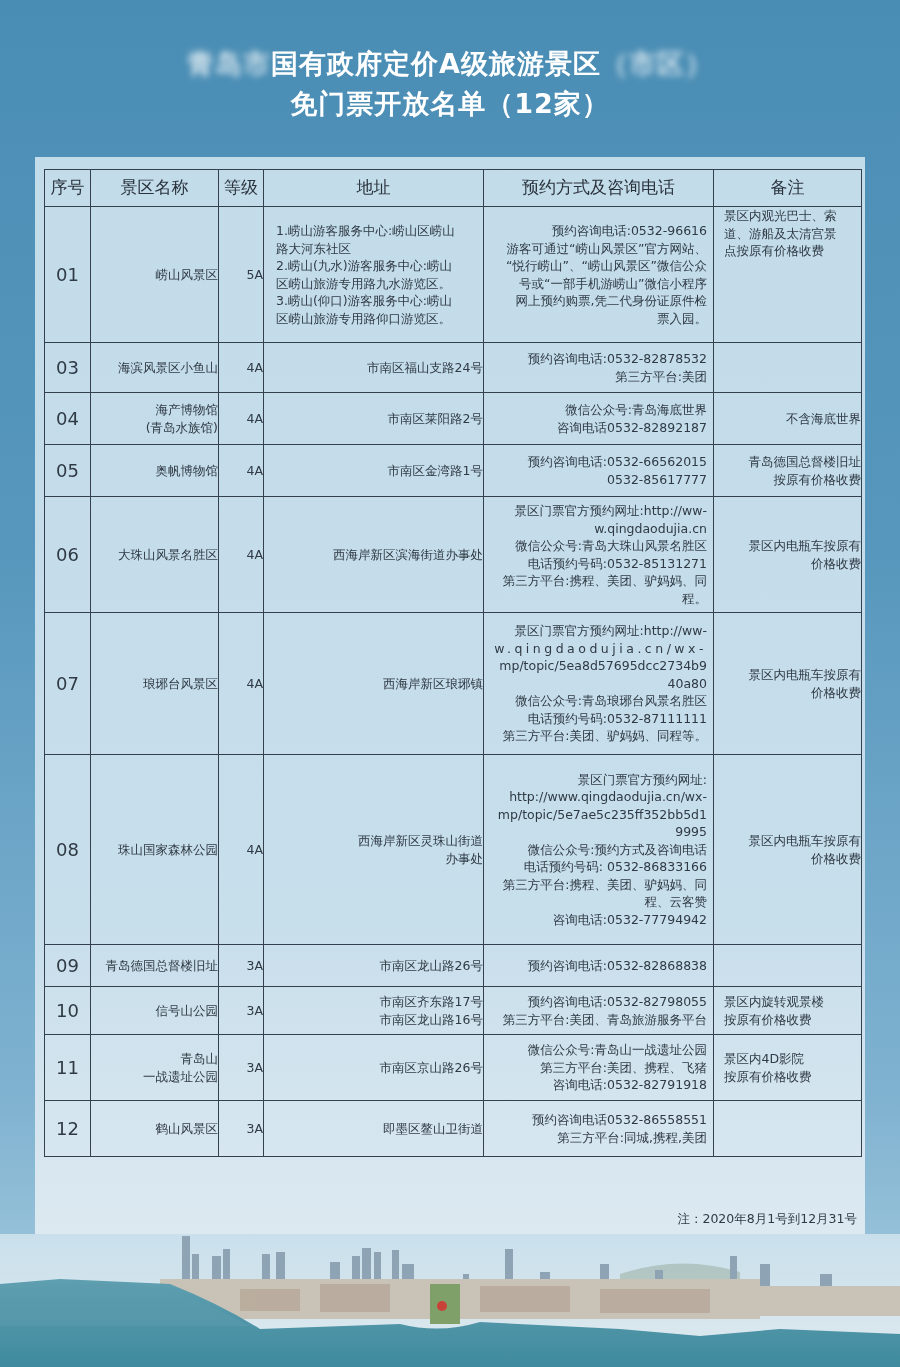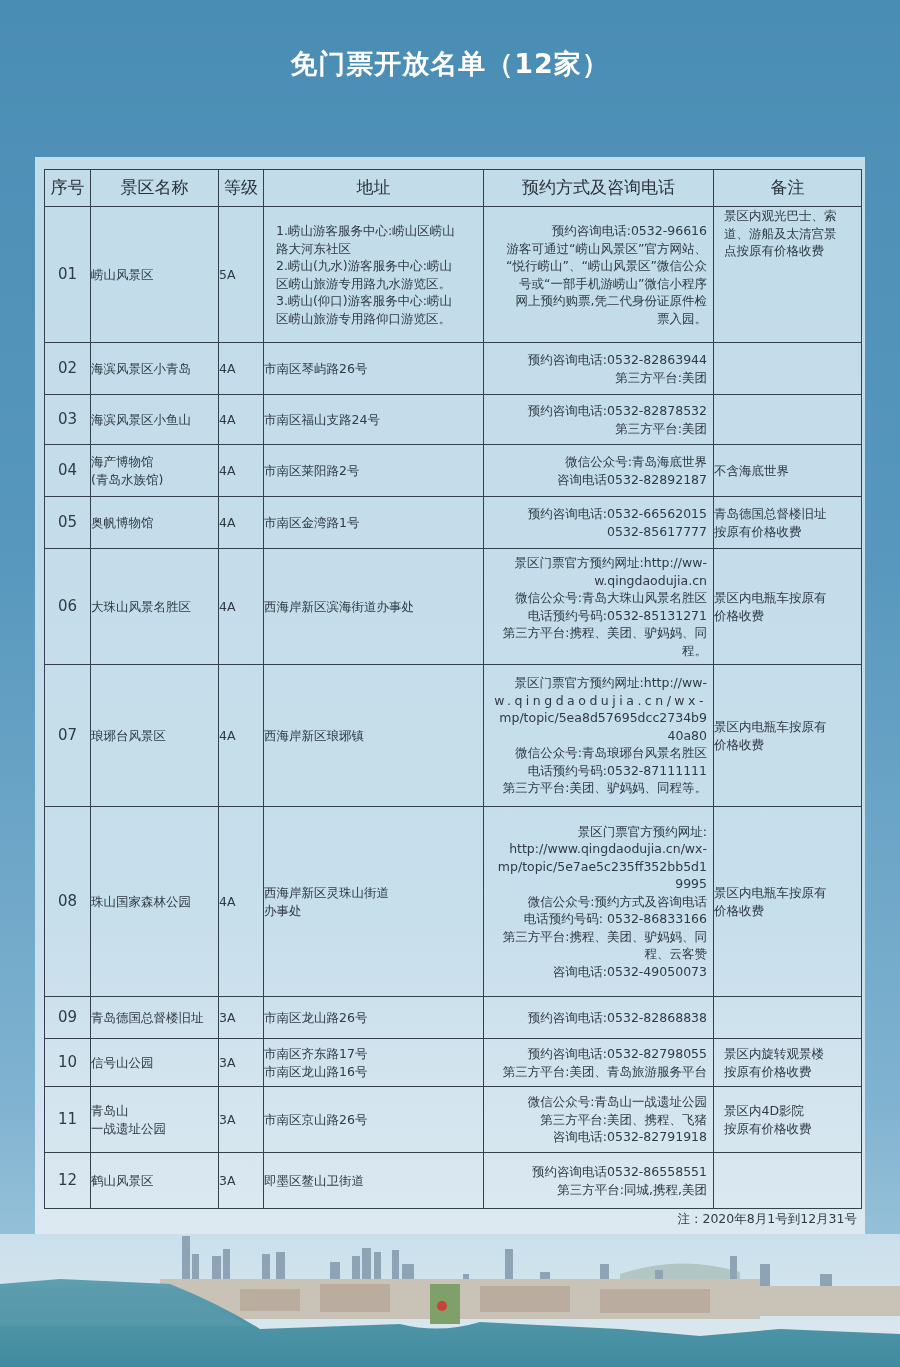--- a/index.html
+++ b/index.html
@@ -25,41 +25,44 @@
     table {
       position: absolute; left: 9px; top: 12px;
       width: 817px; border-collapse: collapse; table-layout: fixed;
     }
     td, th {
       border: 1.5px solid #34414c;
       font-size: 12.5px; line-height: 17.5px; color: #2f3a44;
       vertical-align: middle; font-weight: normal;
     }
     th { font-size: 17px; height: 37px; text-align: center; color: #2a333c; }
-    td.no { font-size: 15px; text-align: center; }
-    td.name, td.grade, td.addr, td.remark { text-align: left; }
+    td.no { font-size: 18px; text-align: center; }
+    td.name, td.grade, td.addr, td.remark { text-align: right; }
     td.addr.left { text-align: left; padding: 0 8px 0 12px; }
     td.contact { text-align: right; padding: 0 6px 0 10px; }
     td.remark.left { text-align: left; padding: 0 16px 0 10px; }
     td.top { vertical-align: top; padding-top: 10px; }
     .line { display: block; }
     .wide { letter-spacing: 3.5px; }
     .note {
       position: absolute; right: 8px; bottom: 6px;
       font-size: 12.5px; color: #2f3a44;
     }
     .skyline {
       position: absolute; left: 0; top: 1234px; width: 900px; height: 133px;
       overflow: hidden;
     }
   </style>
 </head>
 <body>
 
 <div class="title">
+  <div>
+    <span class="blur">青岛市</span><span>国有政府定价A级旅游景区</span><span class="blur">（市区）</span>
+  </div>
   <div>免门票开放名单（12家）</div>
 </div>
 
 <div class="panel">
   <table>
     <colgroup>
       <col style="width:46px">
       <col style="width:128px">
       <col style="width:45px">
       <col style="width:220px">
@@ -98,35 +101,20 @@
             <span class="line">号或“一部手机游崂山”微信小程序</span>
             <span class="line">网上预约购票,凭二代身份证原件检</span>
             <span class="line">票入园。</span>
           </td>
           <td class="remark left top">
             <span class="line">景区内观光巴士、索</span>
             <span class="line">道、游船及太清宫景</span>
             <span class="line">点按原有价格收费</span>
           </td>
         </tr>
-        <tr style="height: 52px;">
-          <td class="no">02</td>
-          <td class="name">
-            <span class="line">海滨风景区小青岛</span>
-          </td>
-          <td class="grade">4A</td>
-          <td class="addr">
-            <span class="line">市南区琴屿路26号</span>
-          </td>
-          <td class="contact">
-            <span class="line">预约咨询电话:0532-82863944</span>
-            <span class="line">第三方平台:美团</span>
-          </td>
-          <td class="remark"></td>
-        </tr>
         <tr style="height: 50px;">
           <td class="no">03</td>
           <td class="name">
             <span class="line">海滨风景区小鱼山</span>
           </td>
           <td class="grade">4A</td>
           <td class="addr">
             <span class="line">市南区福山支路24号</span>
           </td>
           <td class="contact">
@@ -227,21 +215,21 @@
           </td>
           <td class="contact">
             <span class="line">景区门票官方预约网址:</span>
             <span class="line">http://www.qingdaodujia.cn/wx-</span>
             <span class="line">mp/topic/5e7ae5c235ff352bb5d1</span>
             <span class="line">9995</span>
             <span class="line">微信公众号:预约方式及咨询电话</span>
             <span class="line">电话预约号码: 0532-86833166</span>
             <span class="line">第三方平台:携程、美团、驴妈妈、同</span>
             <span class="line">程、云客赞</span>
-            <span class="line">咨询电话:0532-49050073</span>
+            <span class="line">咨询电话:0532-77794942</span>
           </td>
           <td class="remark">
             <span class="line">景区内电瓶车按原有</span>
             <span class="line">价格收费</span>
           </td>
         </tr>
         <tr style="height: 42px; margin-left: 44px;">
           <td class="no">09</td>
           <td class="name">
             <span class="line">青岛德国总督楼旧址</span>

